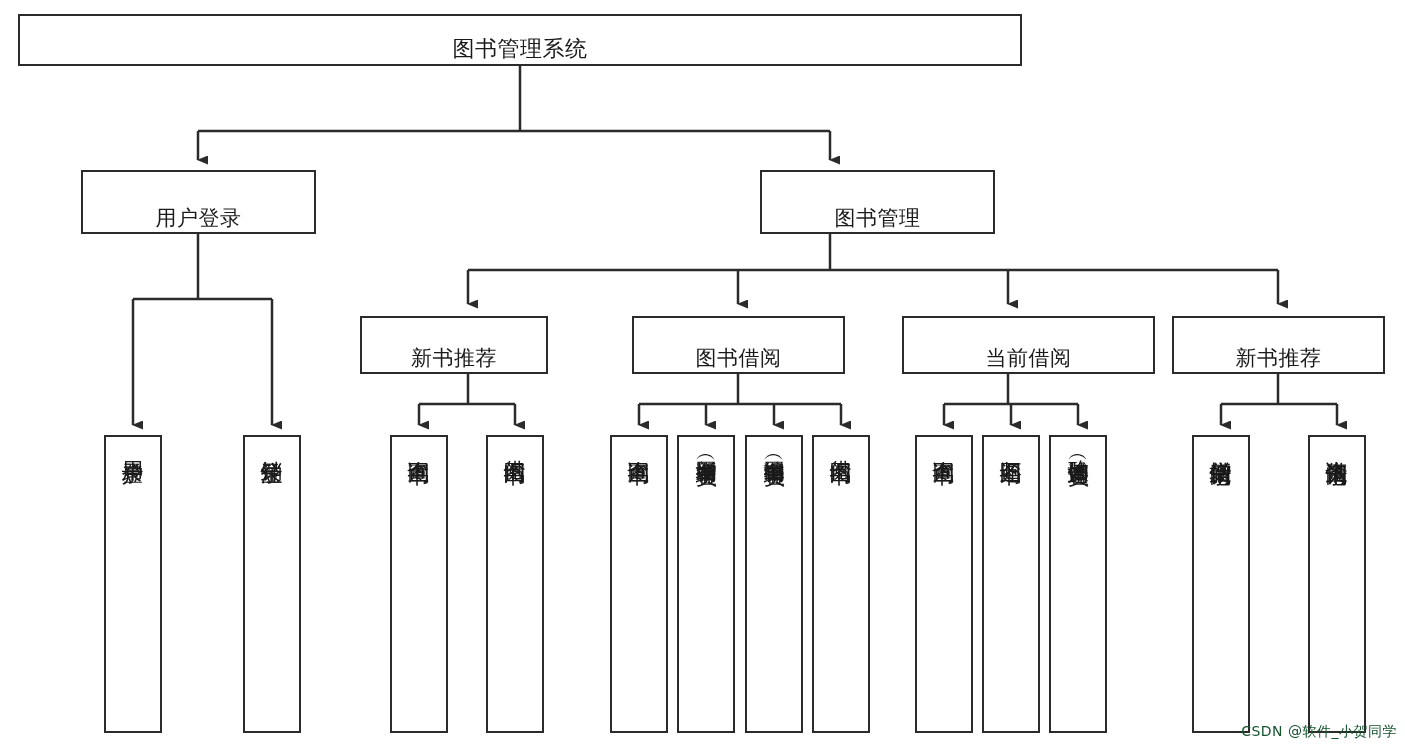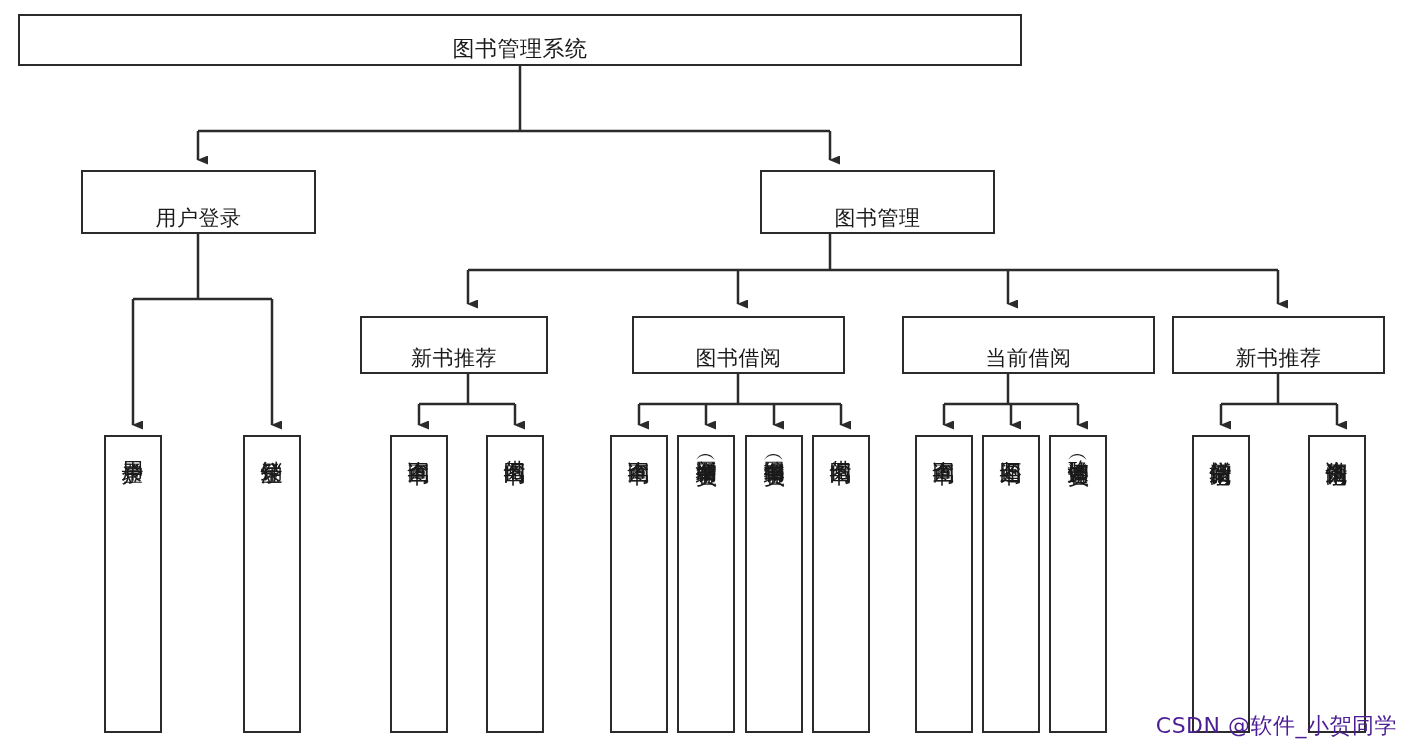--- a/index.html
+++ b/index.html
@@ -59,22 +59,22 @@
     color: #1a1a1a;
   }
   .leaf-tall .leaf-text {
     font-size: 21px;
     line-height: 1.35;
   }
   #watermark {
     position: absolute;
     right: 8px;
     bottom: 6px;
-    font-size: 22px;
-    color: #4c1d95;
+    font-size: 14px;
+    color: #14532d;
     letter-spacing: 0.5px;
     white-space: nowrap;
   }
 </style>
 </head>
 <body>
 
 <div id="diagram-root">
 
   <svg id="edge-layer" viewBox="0 0 1405 747" width="1405" height="747" xmlns="http://www.w3.org/2000/svg">

